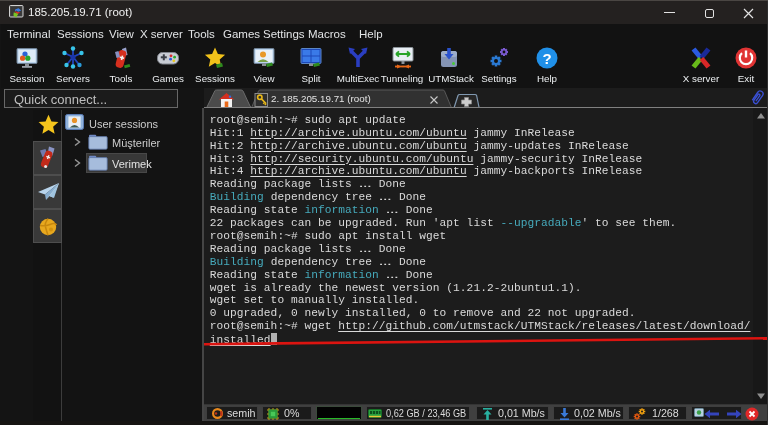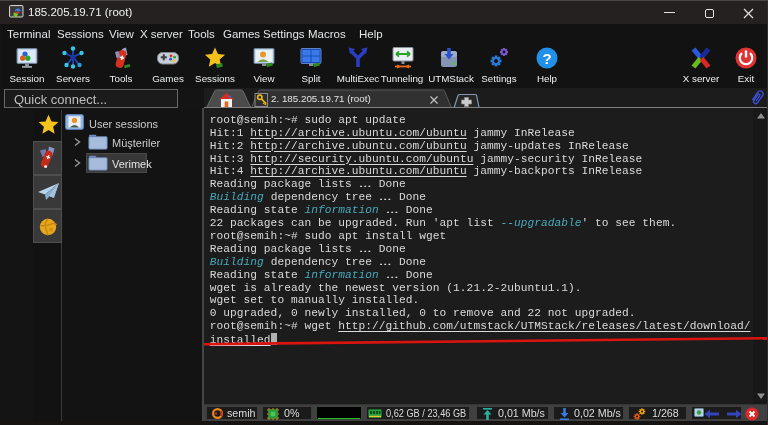--- a/index.html
+++ b/index.html
@@ -24,21 +24,21 @@
   #tabbar { position:absolute; left:204px; top:88px; width:564px; height:20px; background:#1c1c1c; }
   
   #side { position:absolute; left:1px; top:110px; width:201px; height:311px; background:#131313;margin-left:32px; }
   #sidestrip { position:absolute; left:0px; top:0px; width:29px; height:311px; background:#121212; border-right:1px solid #3c3c3c; }
   .scell { position:absolute; left:0px; width:29px; background:#393939; border:1px solid #4e4e4e; }
   .trow { position:absolute; font-size:11px; color:#cccccc; line-height:14px; }
   
   #term { position:absolute; left:204px; top:108px; width:564px; height:296px; background:#1c1c1c;padding-left:38px; }
   #termtext { position:absolute; left:5.8px; top:5.8px; font-family:"Liberation Mono", monospace; font-size:11.2px; line-height:12.9px; letter-spacing:0.045px; color:#d9d9d9; white-space:pre; }
   #termtext u { text-underline-offset:2px; }
-  .cy { color:#46aabc;font-style:italic; }
+  .cy { color:#46aabc; }
   .el { display:inline-block; transform:scaleX(1.85); transform-origin:0 50%; }
   #cursor { display:inline-block; width:6.7px; height:11.5px; background:#b2b2b2; vertical-align:-2px; }
   
   #statusbar { position:absolute; left:204px; top:404px; width:564px; height:17px; background:#404040; border-top:1px solid #343434; }
   .seg { position:absolute; top:1px; height:14px; background:#1b1b1b; border:1px solid #3e3e3e; }
   .segtxt { position:absolute; top:0px; line-height:13px; font-size:10.7px; color:#dcdcdc; }
   
   
   #redge { position:absolute; right:0; top:1px; width:1px; height:424px; background:#2e2e2e; }
   #bedge { position:absolute; left:0; top:421px; width:768px; height:4px; background:#161412; }

